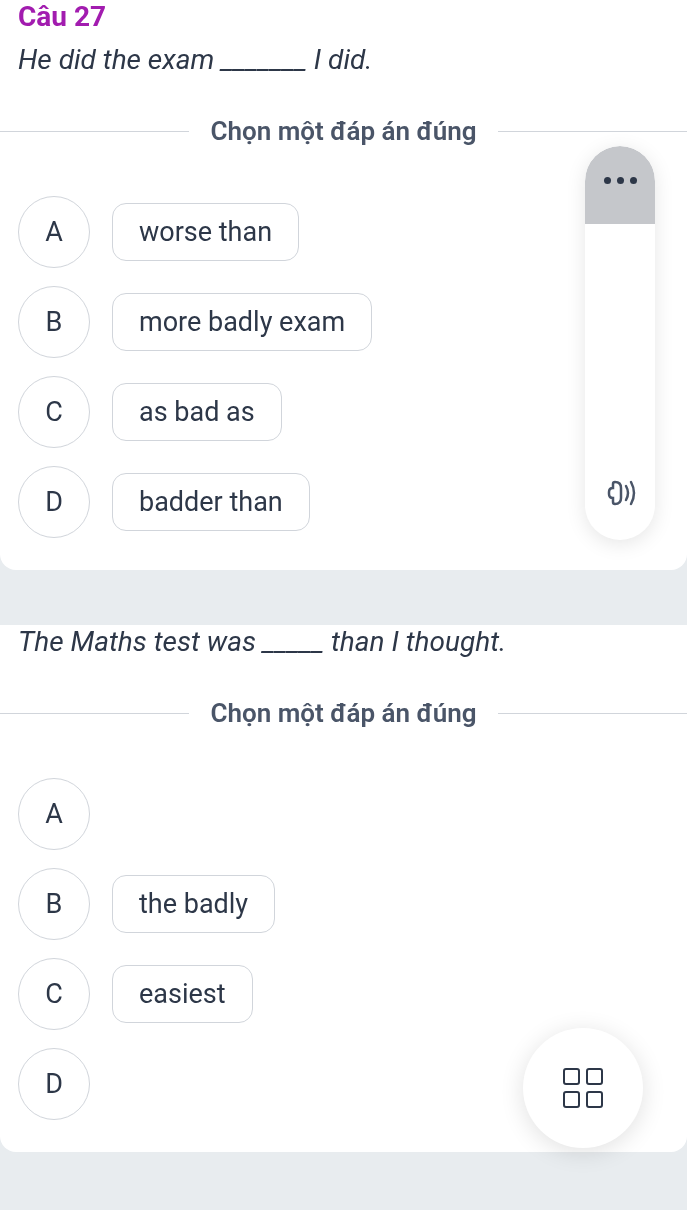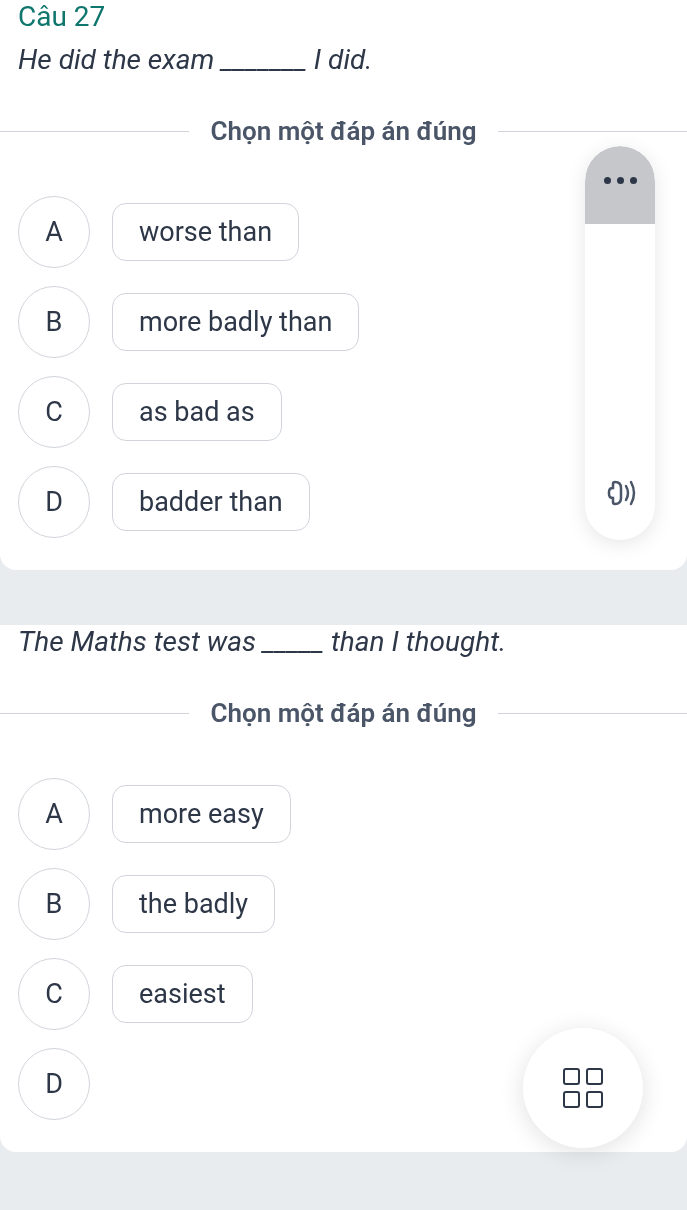--- a/index.html
+++ b/index.html
@@ -20,22 +20,22 @@
       border-radius: 0 0 16px 16px;
       padding: 0 18px 32px 18px;
       margin-bottom: 55px;
     }
     .question-card:last-of-type {
       border-radius: 16px;
       padding-top: 32px;
     }
     .question-title {
       font-size: 28px;
-      font-weight: 400;
-      color: #0f766e;
+      font-weight: 700;
+      color: #a21caf;
       margin-bottom: 10px;
     }
     .question-text {
       font-size: 28px;
       color: #2d3748;
       margin-bottom: 40px;
       font-weight: 400;
       font-style: italic;
     }
     .instruction-row {
@@ -170,21 +170,21 @@
     <div class="instruction-text">Chọn một đáp án đúng</div>
     <div class="instruction-line"></div>
   </div>
   <div class="options">
     <div class="option-row">
       <div class="option-letter">A</div>
       <div class="option-text">worse than</div>
     </div>
     <div class="option-row">
       <div class="option-letter">B</div>
-      <div class="option-text">more badly than</div>
+      <div class="option-text">more badly exam</div>
     </div>
     <div class="option-row">
       <div class="option-letter">C</div>
       <div class="option-text">as bad as</div>
     </div>
     <div class="option-row">
       <div class="option-letter">D</div>
       <div class="option-text">badder than</div>
     </div>
   </div>
@@ -193,21 +193,20 @@
 <div class="question-card">
   <div class="question-text">The Maths test was _____ than I thought.</div>
   <div class="instruction-row">
     <div class="instruction-line"></div>
     <div class="instruction-text">Chọn một đáp án đúng</div>
     <div class="instruction-line"></div>
   </div>
   <div class="options">
     <div class="option-row">
       <div class="option-letter">A</div>
-      <div class="option-text">more easy</div>
     </div>
     <div class="option-row">
       <div class="option-letter">B</div>
       <div class="option-text">the badly</div>
     </div>
     <div class="option-row">
       <div class="option-letter">C</div>
       <div class="option-text">easiest</div>
     </div>
     <div class="option-row">

